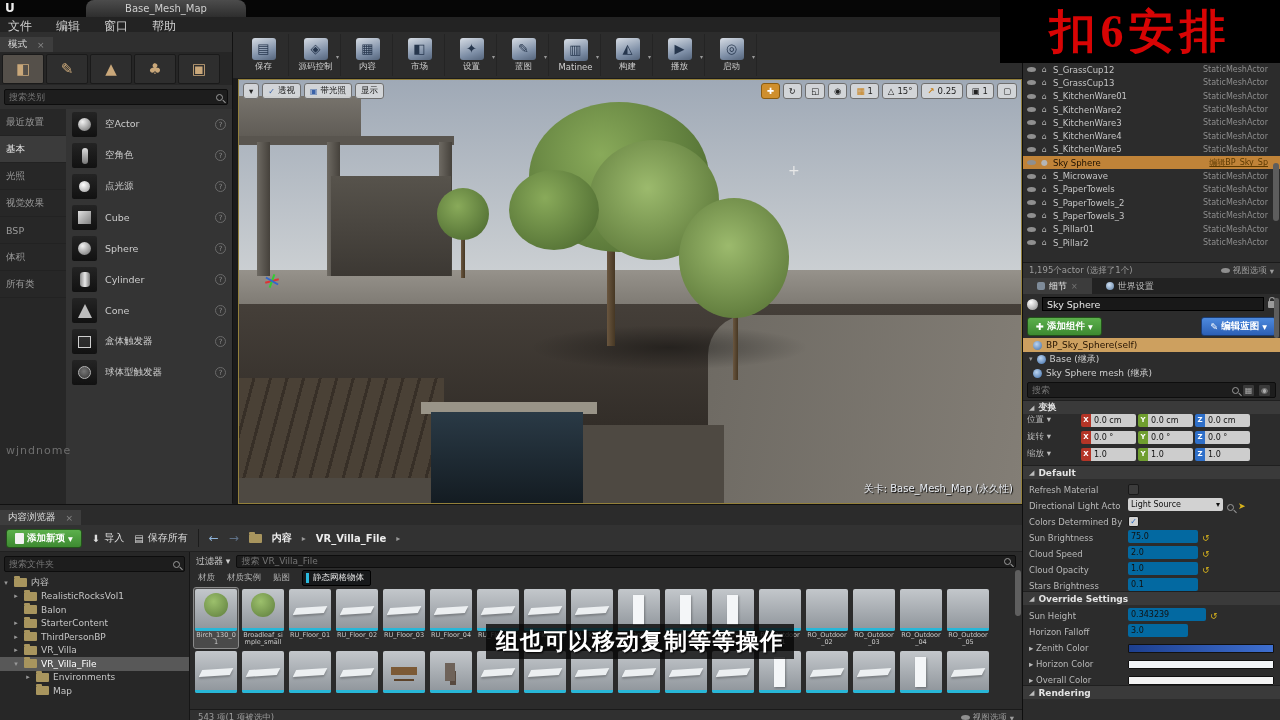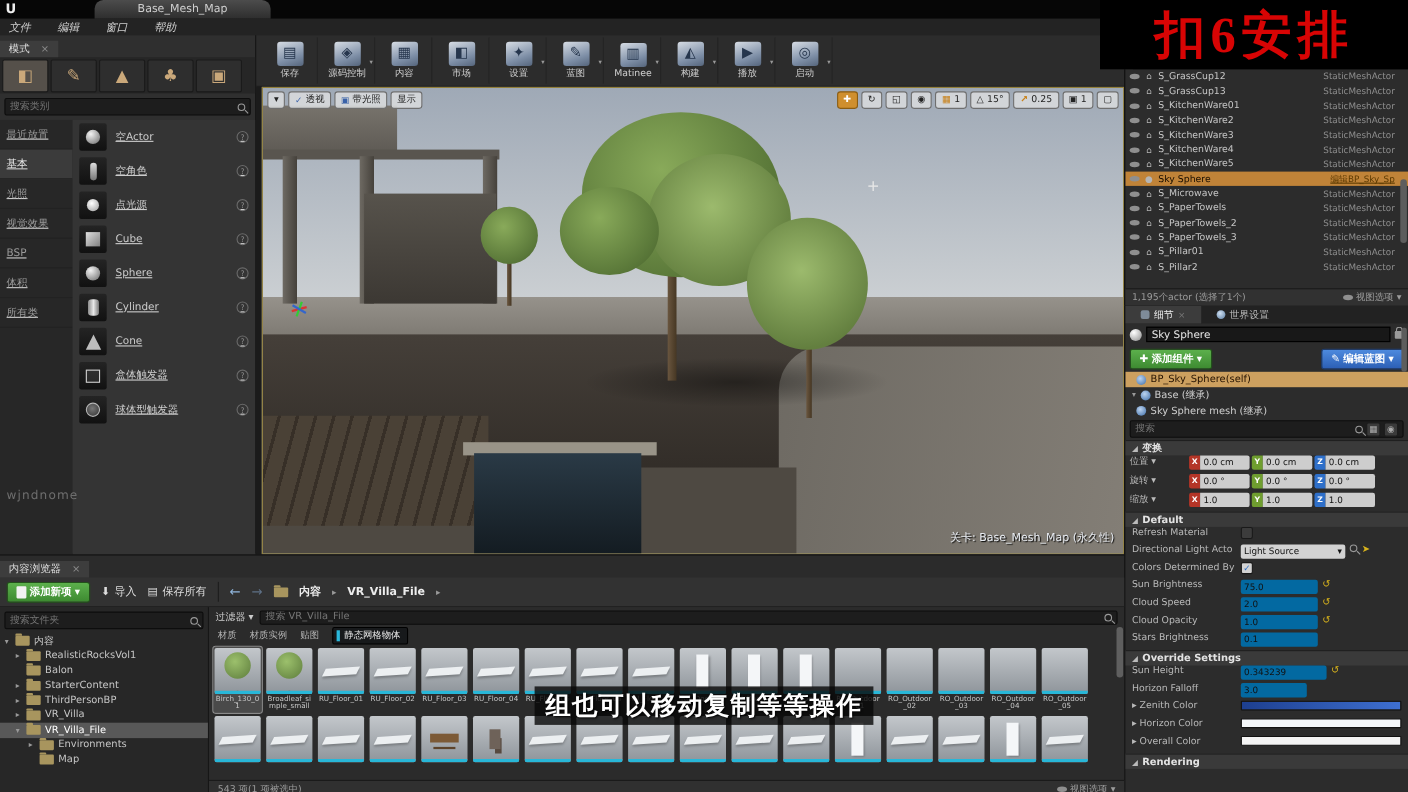--- a/index.html
+++ b/index.html
@@ -2,33 +2,33 @@
 <html><head>
 <meta charset="utf-8">
 <style>
 *{box-sizing:border-box;margin:0;padding:0;font-family:"DejaVu Sans",sans-serif;}
 html,body{width:1280px;height:720px;overflow:hidden;background:#1b1b1b;color:#ccc;position:relative;}
 
 #titlebar{position:absolute;left:0;top:0;width:1280px;height:17px;background:#060606;}
 #ue-logo{position:absolute;left:5px;top:1px;width:15px;height:15px;color:#eee;font-size:12px;font-weight:bold;}
 #title-tab{position:absolute;left:86px;top:0;height:17px;width:160px;background:linear-gradient(#4c4c4c,#2e2e2e);border-radius:8px 8px 0 0;font-size:10px;color:#cfcfcf;text-align:center;line-height:17px;}
 #menubar{position:absolute;left:0;top:17px;width:1030px;height:15px;background:#232323;display:flex;}
-#menubar span{font-size:10px;color:#cfcfcf;padding:1px 16px 0 8px;cursor:default;font-style:italic;}
+#menubar span{font-size:12px;color:#cfcfcf;padding:1px 16px 0 8px;cursor:default;}
 
 #modes{position:absolute;left:0;top:32px;width:233px;height:471px;background:#2f2f2f;border-right:1px solid #121212;}
 .panel-tab{height:15px;display:inline-flex;align-items:center;background:#3d3d3d;padding:0 8px;font-size:9.5px;color:#ddd;gap:4px;}
 .panel-tab .close{color:#888;font-size:9px;margin-left:6px;}
 #mode-icons{display:flex;height:33px;background:#262626;padding:2px 2px 0 2px;gap:2px;}
 #mode-icons .mbtn{width:42px;height:30px;background:#2e2e2e;border:1px solid #1a1a1a;border-radius:2px;display:flex;align-items:center;justify-content:center;font-size:15px;color:#caa87a;}
 #mode-icons .mbtn.active{background:#55504a;}
 .searchrow{display:flex;align-items:center;margin:4px;background:#1d1d1d;border:1px solid #0d0d0d;border-radius:2px;height:16px;padding:0 4px;}
 .searchrow input{flex:1;background:transparent;border:none;outline:none;color:#bbb;font-size:9px;}
 .mag{width:7px;height:7px;border:1.4px solid #9a9a9a;border-radius:50%;position:relative;flex:none;}
 .mag::after{content:"";position:absolute;width:4px;height:1.4px;background:#9a9a9a;left:5px;top:6px;transform:rotate(45deg);}
-#modes-body{display:flex;height:398px;text-decoration:underline;}
+#modes-body{display:flex;height:398px;}
 #cats{width:66px;background:#272727;}
 #cats .cat{height:27px;font-size:9.5px;color:#9a9a9a;display:flex;align-items:center;padding-left:6px;border-bottom:1px solid #222;}
 #cats .cat.active{background:#3b3b3b;color:#eee;}
 #place-items{flex:1;background:#343434;overflow:hidden;}
 .pitem{height:31px;display:flex;align-items:center;gap:8px;padding:0 6px;}
 .pthumb{width:25px;height:25px;background:linear-gradient(#242424,#111);border-radius:2px;flex:none;display:flex;align-items:center;justify-content:center;}
 .pitem .plabel{flex:1;font-size:9.5px;color:#ccc;}
 .q{width:11px;height:11px;border:1px solid #6a6a6a;border-radius:50%;color:#8a8a8a;font-size:7px;text-align:center;line-height:10px;flex:none;}
 .q::after{content:"?";}
 .shape{display:block;}
@@ -117,21 +117,21 @@
 .sect{height:14px;background:#3a3a3a;border-top:1px solid #1f1f1f;display:flex;align-items:center;font-size:9px;font-weight:bold;color:#e3e3e3;padding:0 6px;gap:4px;}
 .sect::before{content:"◢";font-size:7px;color:#bbb;}
 .trow{height:17px;display:flex;align-items:flex-start;padding:0 4px;gap:2px;}
 .trow .tl{width:52px;font-size:8.5px;color:#bbb;}
 .axis{display:flex;align-items:center;}
 .axbadge{width:10px;height:13px;color:#fff;font-size:7px;font-weight:bold;text-align:center;line-height:13px;border-radius:2px 0 0 2px;}
 .ax-x{background:#b43527;}
 .ax-y{background:#6f9e2f;}
 .ax-z{background:#2e6fc9;}
 .axval{width:45px;height:13px;background:#cdcdcd;color:#111;font-size:8px;line-height:13px;padding-left:3px;border-radius:0 2px 2px 0;white-space:nowrap;overflow:hidden;}
-.drow{height:16px;display:flex;align-items:flex-start;padding:0 6px;gap:4px;}
+.drow{height:16px;display:flex;align-items:flex-end;padding:0 6px;gap:4px;}
 .drow .dl{width:95px;font-size:8.5px;color:#b9b9b9;white-space:nowrap;overflow:hidden;flex:none;}
 .cbox{width:11px;height:11px;background:#3c3c3c;border:1px solid #191919;border-radius:2px;font-size:8px;color:#2a6bc2;text-align:center;line-height:10px;}
 .cbox.lit{background:#d2d2d2;}
 .field{height:13px;background:#0369a1;color:#111;font-size:8px;line-height:13px;padding:0 3px;border-radius:2px;white-space:nowrap;}
 .reset{color:#d8b31c;font-size:9px;}
 .ddown{width:95px;height:13px;background:#d2d2d2;color:#111;font-size:8px;line-height:13px;padding:0 3px;border-radius:2px;display:flex;justify-content:space-between;}
 .colorbar{flex:1;height:9px;border-radius:1px;border:1px solid #111;}
 .dsc{position:absolute;right:1px;top:20px;width:5px;height:40px;background:#5d5d5d;border-radius:2px;}
 
 #cb{position:absolute;left:0;top:504px;width:1022px;height:216px;background:#2b2b2b;border-top:1px solid #111;}

